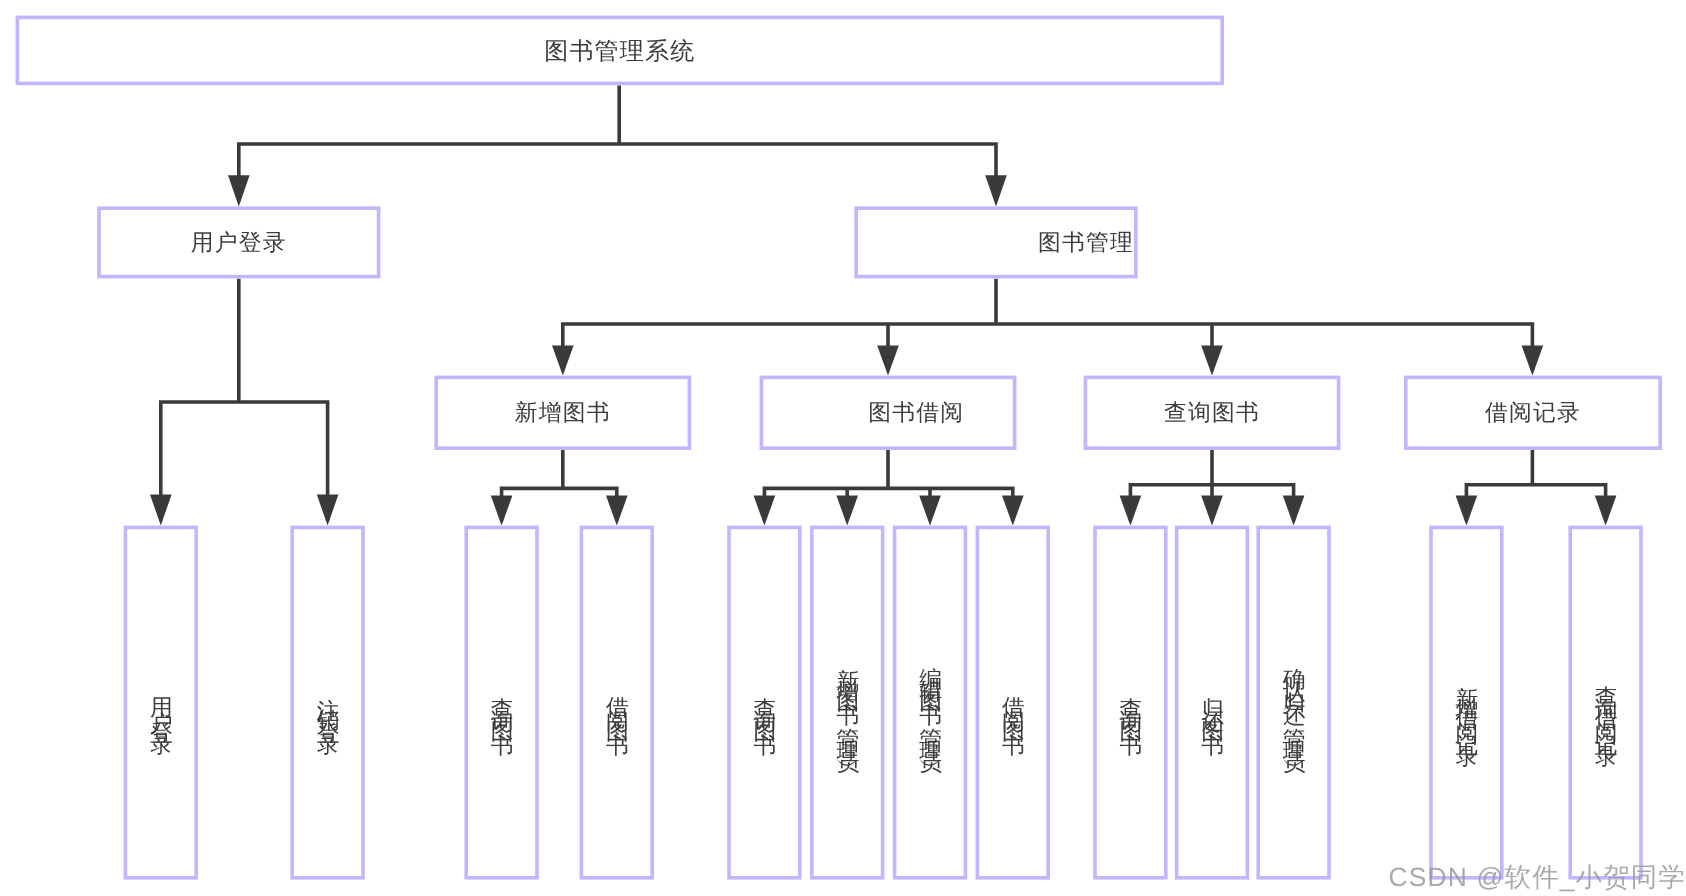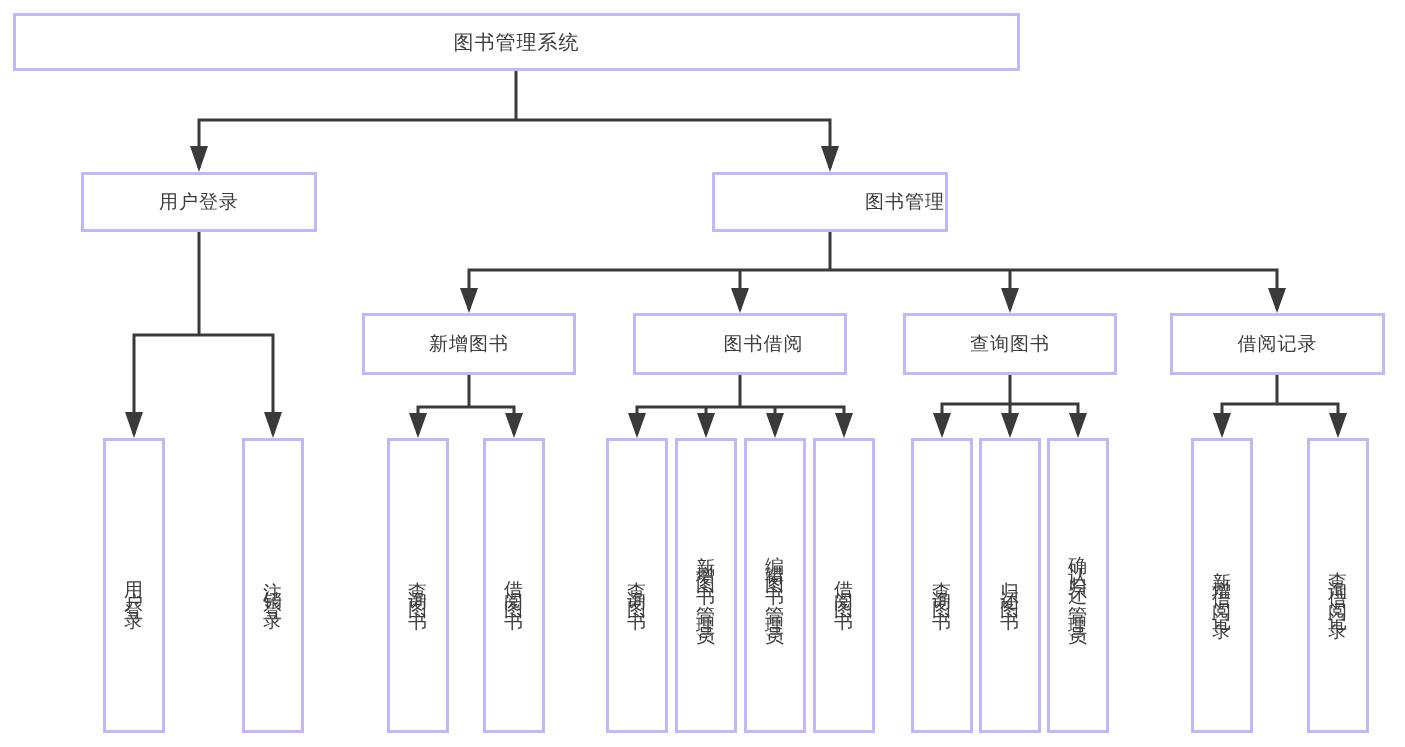--- a/index.html
+++ b/index.html
@@ -198,14 +198,15 @@
     <span class="vlabel">确认归还（管理员）</span>
   </div>
 
   <div class="node leaf lf12">
     <span class="vlabel">新增借阅记录</span>
   </div>
   <div class="node leaf lf13">
     <span class="vlabel">查询借阅记录</span>
   </div>
 
+  <div class="watermark">CSDN @软件_小贺同学</div>
 
 </div>
 
 </body></html>

